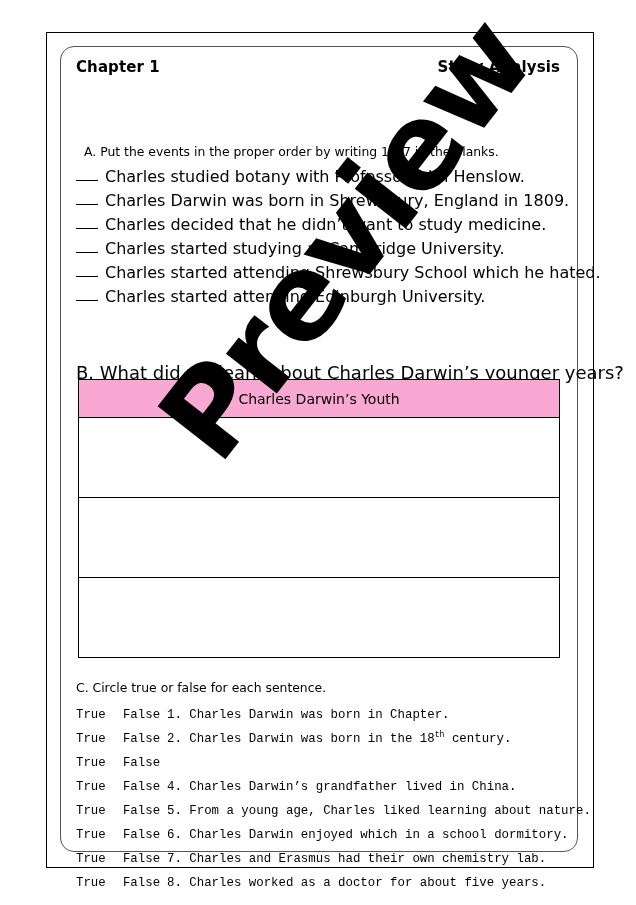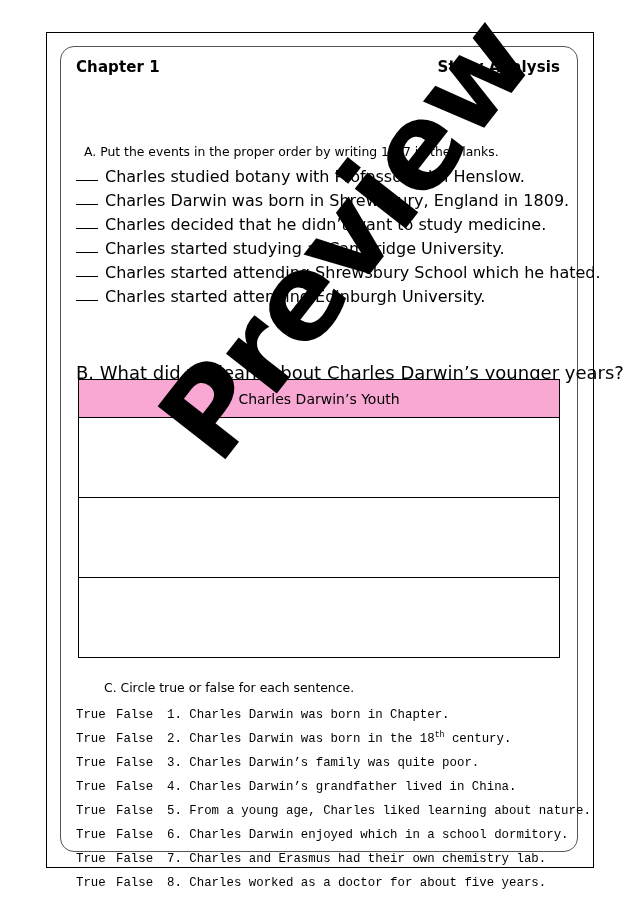--- a/index.html
+++ b/index.html
@@ -127,21 +127,20 @@
     height: 79px;
   }
 
   
   .section-c-instruction {
     position: absolute;
     left: 0;
     top: 634px;
     font-size: 12.4px;
     white-space: nowrap;
-    margin-left: 28px;
   }
   .tf-list {
     position: absolute;
     left: 0;
     top: 660px;
     width: 484px;
     font-family: Liberation Mono, monospace;
   }
   .tf-row {
     height: 24px;
@@ -150,20 +149,21 @@
     white-space: nowrap;
     display: flex;
   }
   .tf-row .opt-true {
     width: 40px;
     flex: 0 0 40px;
   }
   .tf-row .opt-false {
     width: 51px;
     flex: 0 0 51px;
+    text-align: center;
   }
   .tf-row .tf-statement {
     flex: 1 1 auto;
   }
   sup {
     font-size: 0.66em;
     vertical-align: super;
     line-height: 0;
   }
 
@@ -253,21 +253,20 @@
 
     <div class="tf-row">
       <span class="opt-true">True</span>
       <span class="opt-false">False</span>
       <span class="tf-statement"><span>2.</span> <span>Charles Darwin was born in the 18</span><sup>th</sup><span> century.</span></span>
     </div>
 
     <div class="tf-row">
       <span class="opt-true">True</span>
       <span class="opt-false">False</span>
-      <span class="tf-statement"><span>3.</span> <span>Charles Darwin’s family was quite poor.</span></span>
     </div>
 
     <div class="tf-row">
       <span class="opt-true">True</span>
       <span class="opt-false">False</span>
       <span class="tf-statement"><span>4.</span> <span>Charles Darwin’s grandfather lived in China.</span></span>
     </div>
 
     <div class="tf-row">
       <span class="opt-true">True</span>

